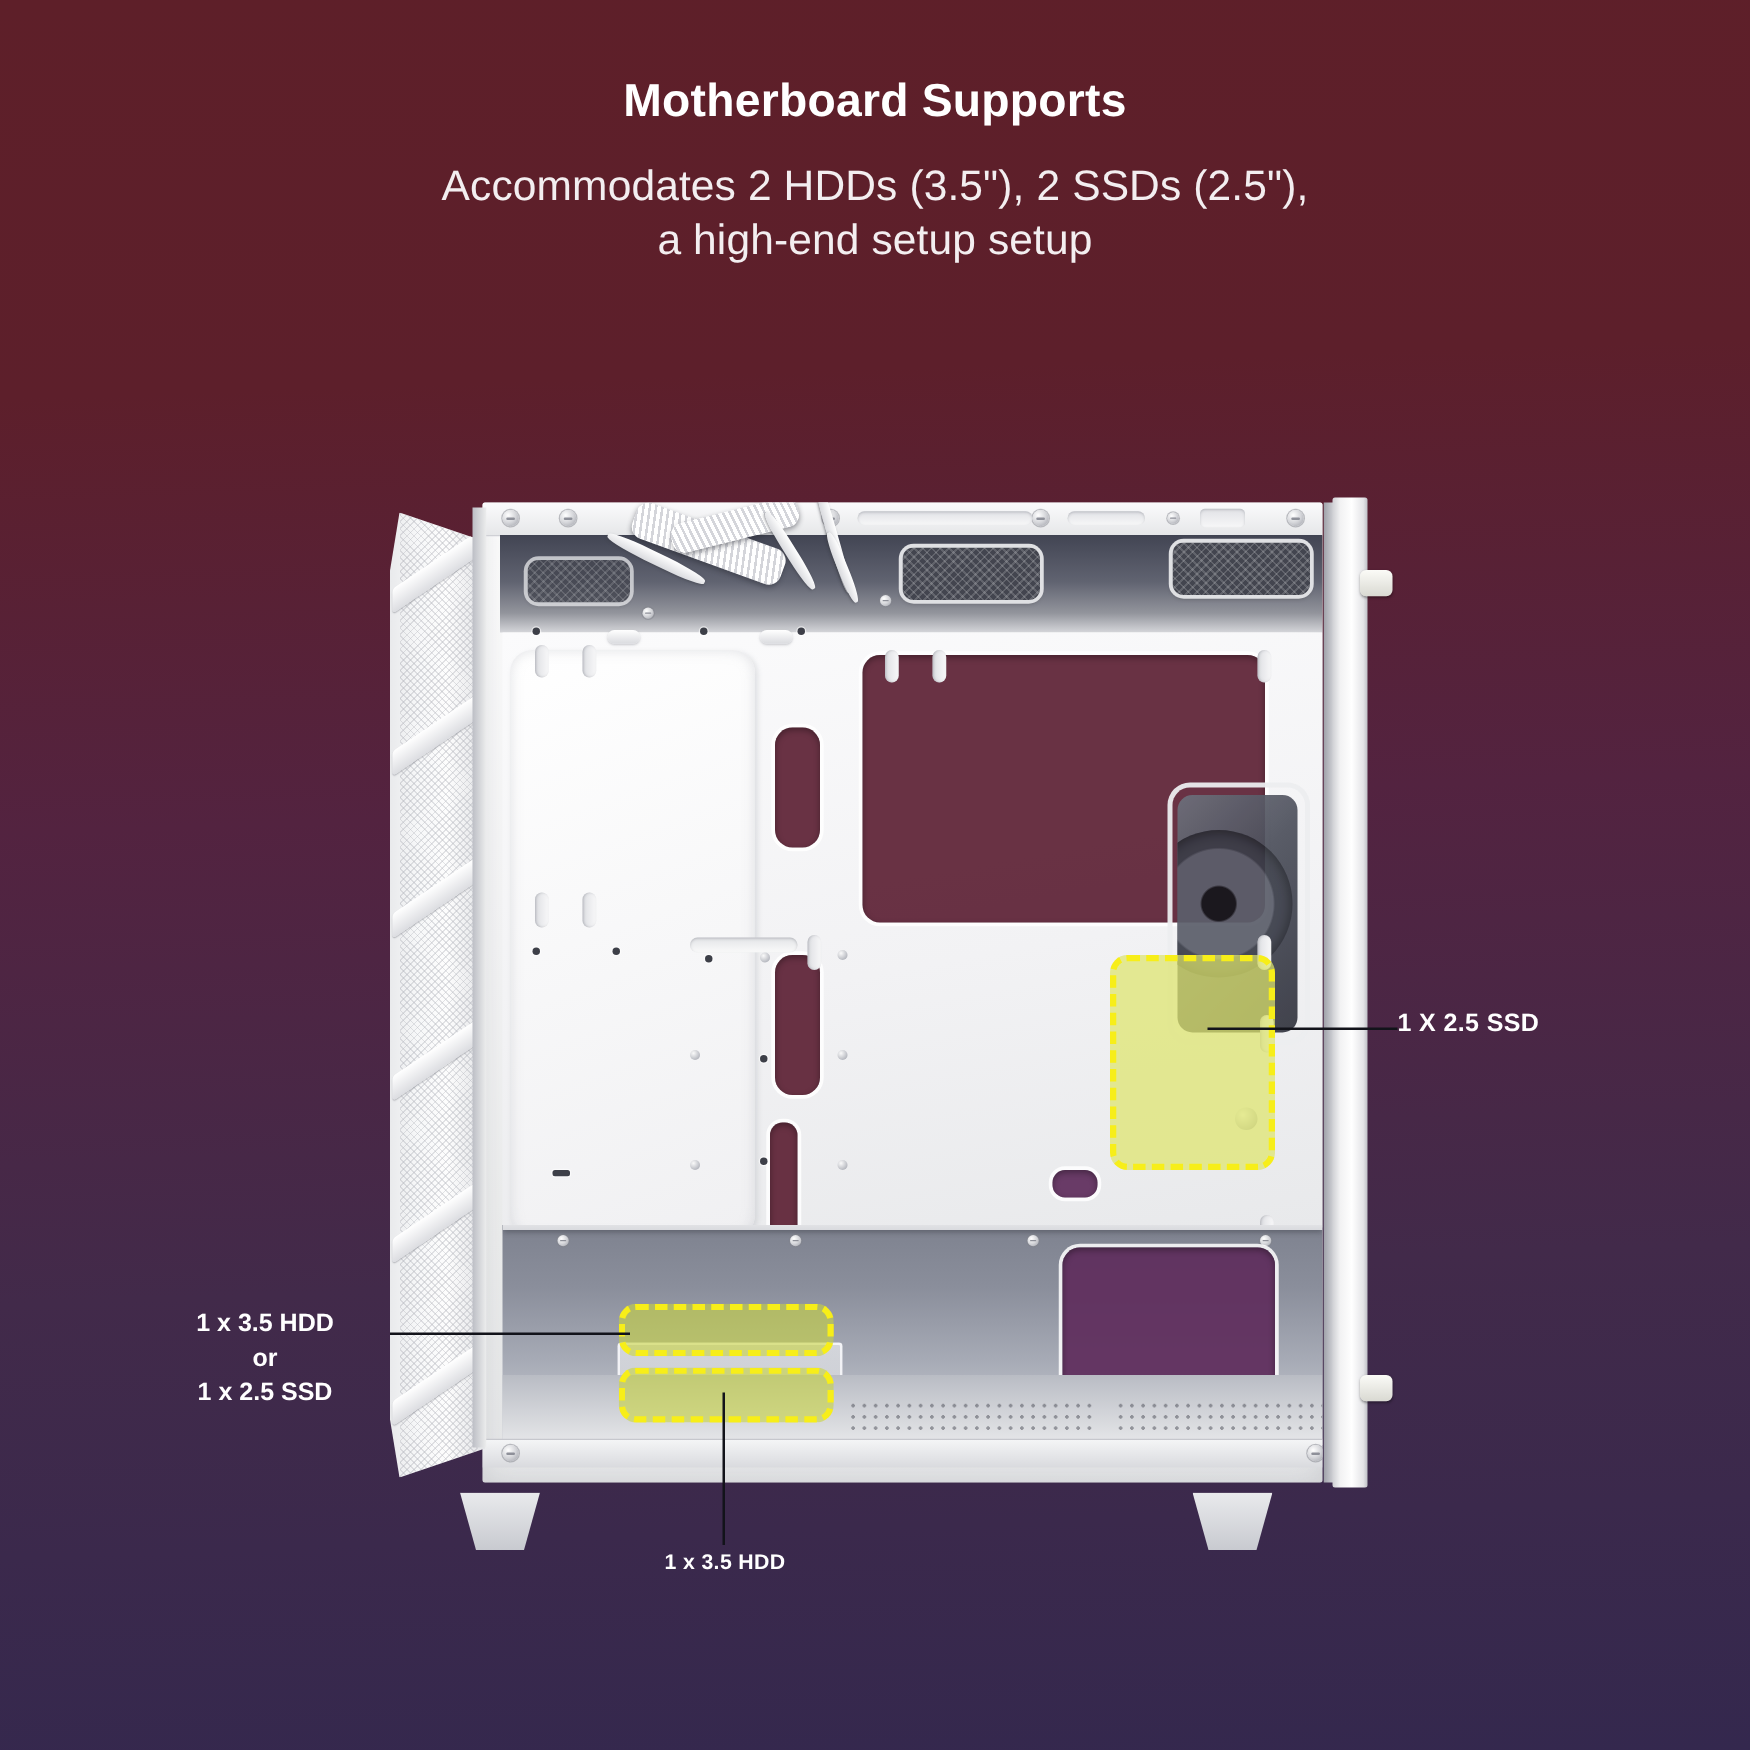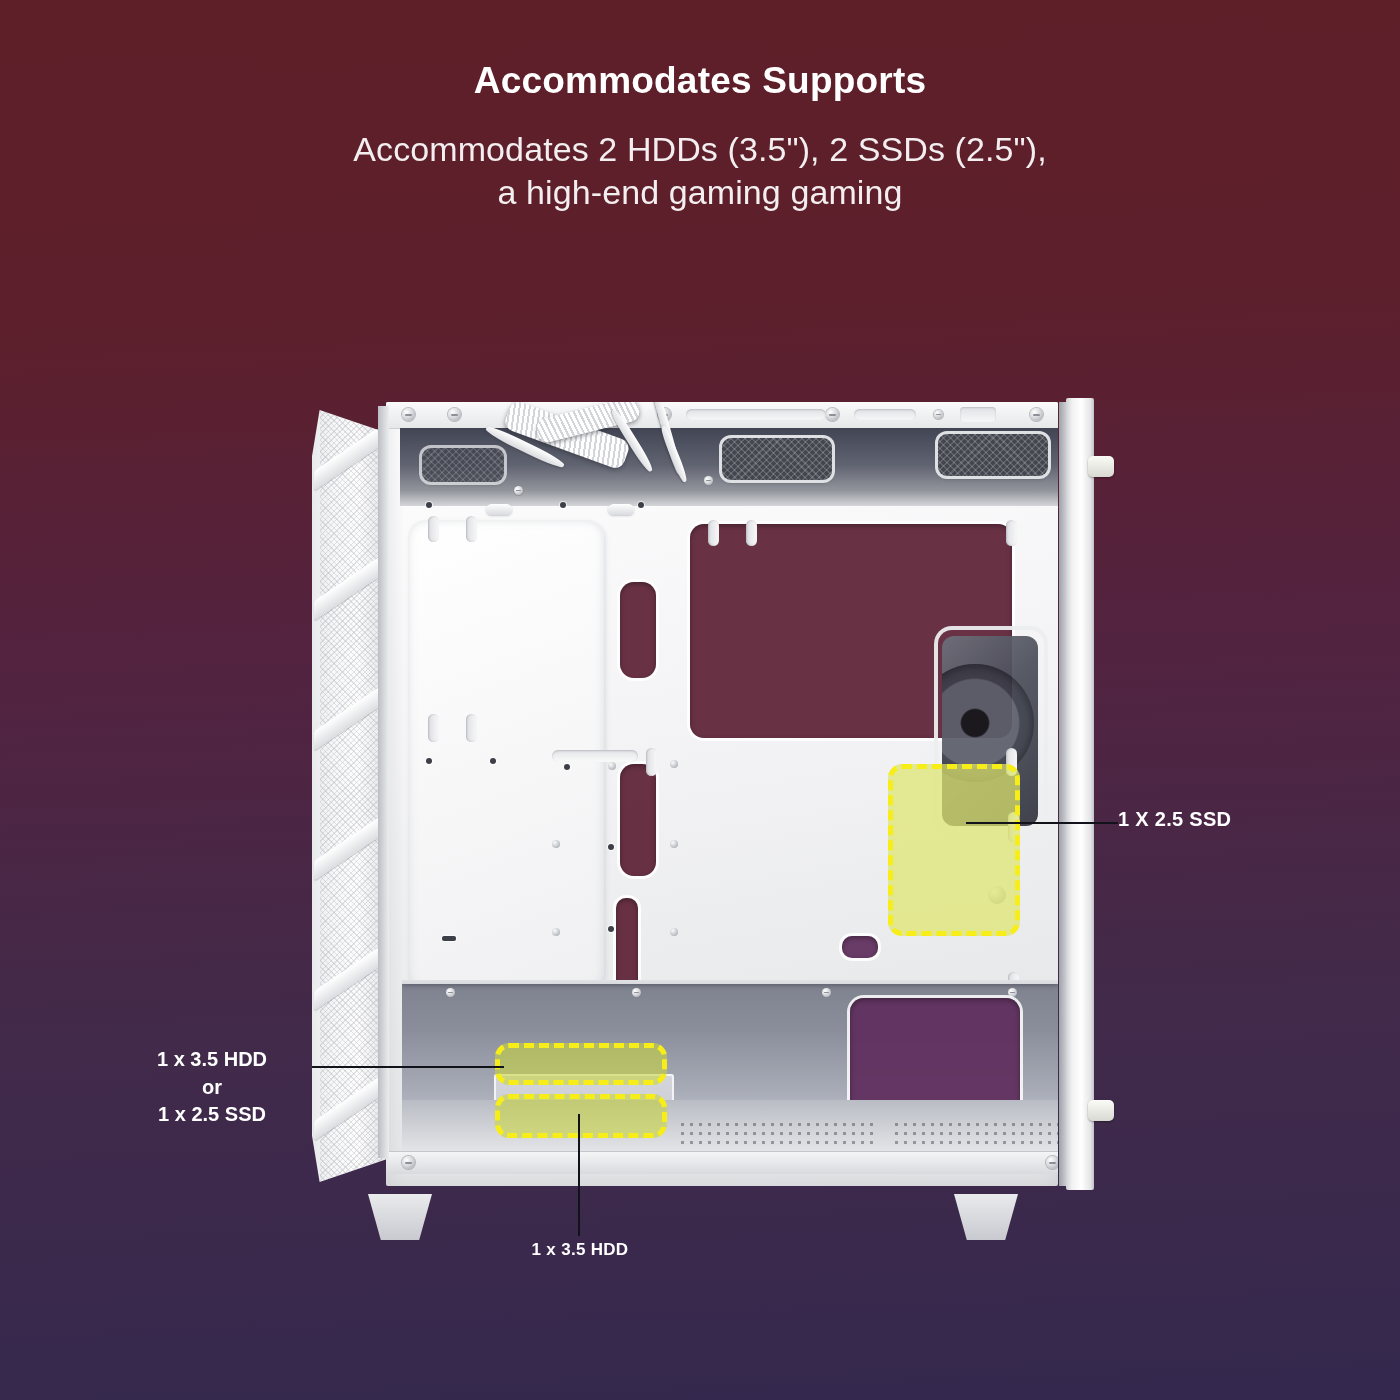--- a/index.html
+++ b/index.html
@@ -254,24 +254,24 @@
   .callout.hdd-left .l1{display:block;letter-spacing:0;}
   .callout.hdd-bottom{
     left:470px;top:1240px;width:220px;text-align:center;font-size:17px;
   }
 </style>
 </head>
 <body>
 
 <div class="stage">
 
-  <div class="title">Accommodates Supports</div>
+  <div class="title">Motherboard Supports</div>
   <div class="subtitle">
     <div>Accommodates 2 HDDs (3.5"), 2 SSDs (2.5"),</div>
-    <div>a high-end gaming gaming</div>
+    <div>a high-end setup setup</div>
   </div>
 
   <div class="case">
 
     <div class="frame-right-inner"></div>
     <div class="frame-right"></div>
     <div class="thumb-post top"></div>
     <div class="thumb-post bot"></div>
 
     <div class="interior">

